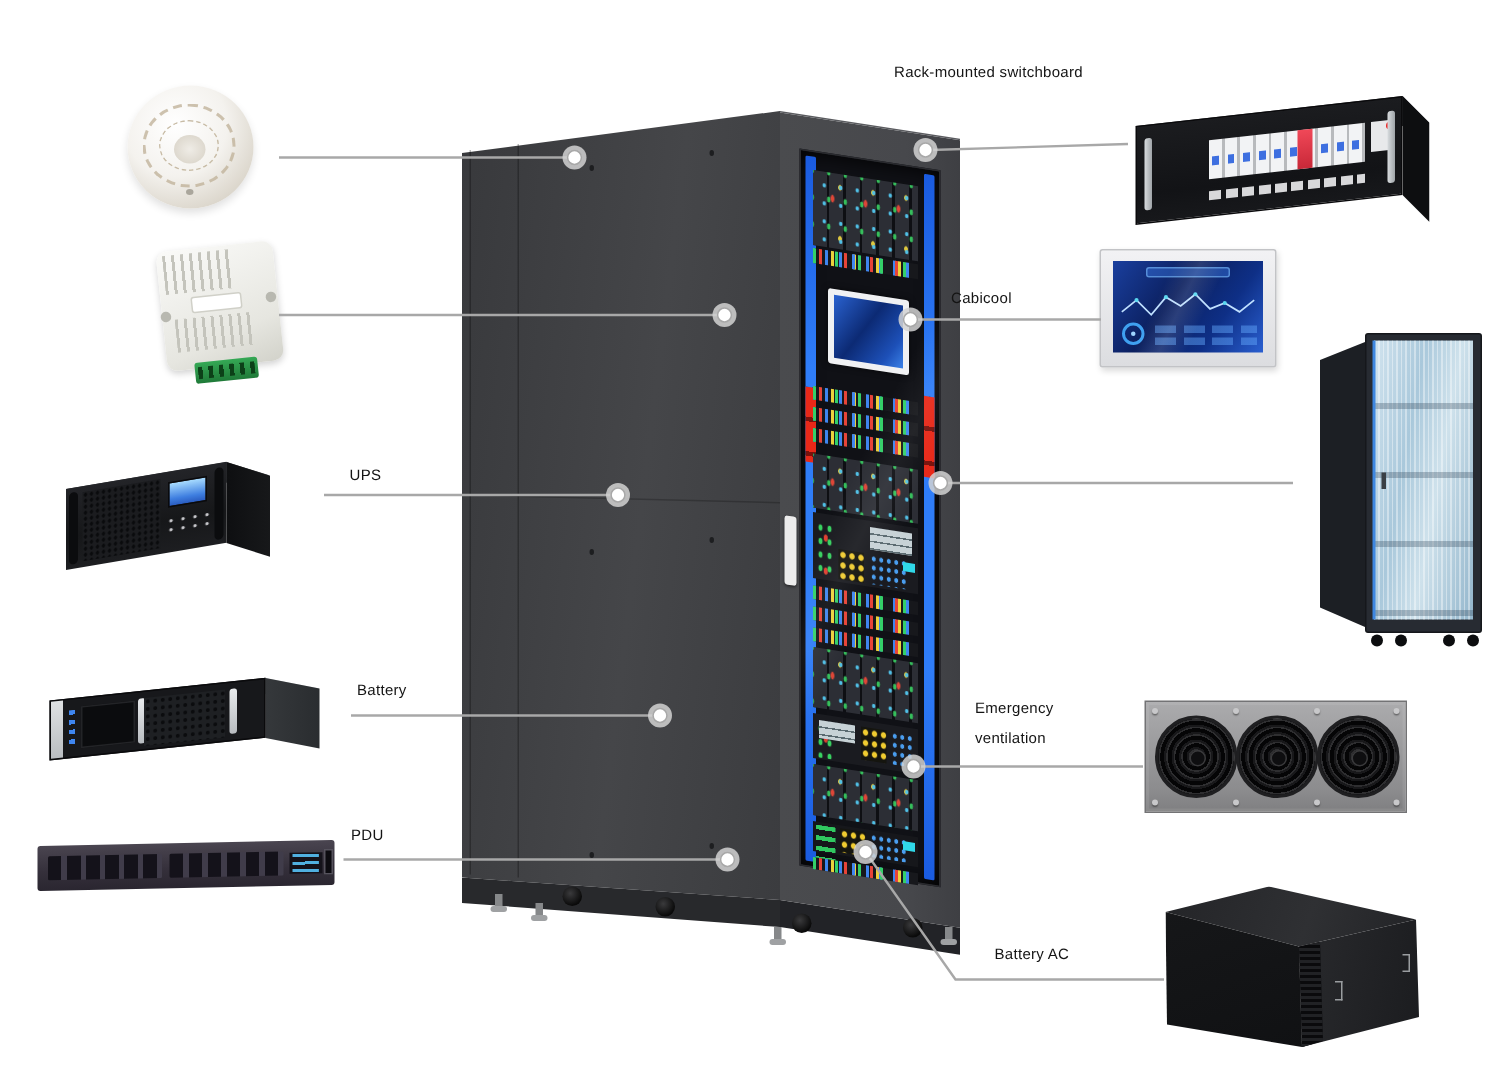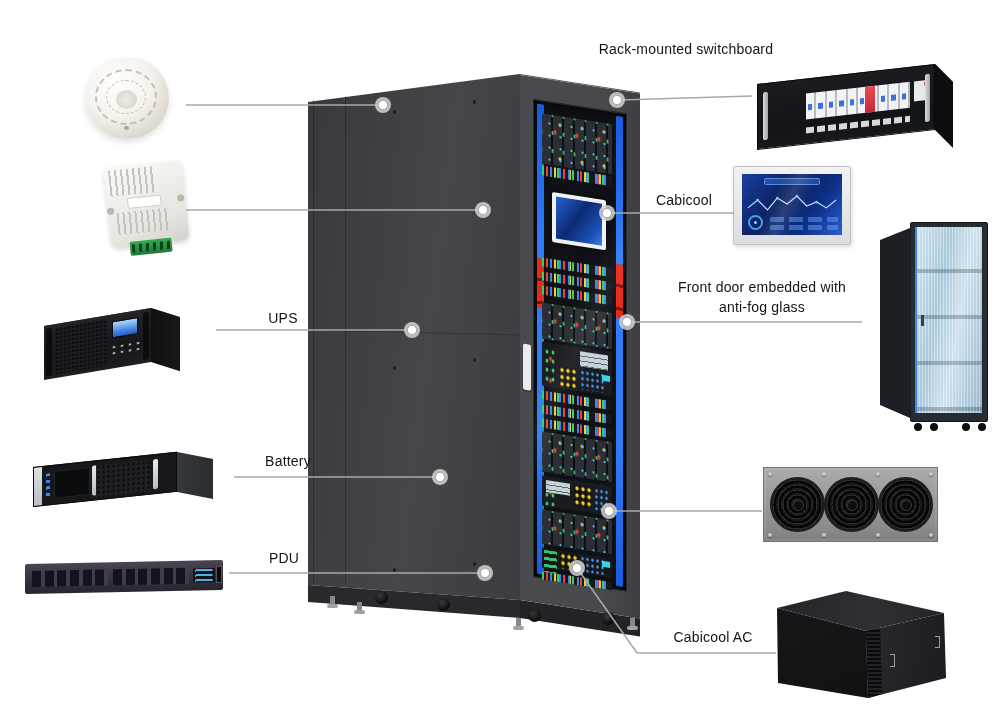--- a/index.html
+++ b/index.html
@@ -1,19 +1,19 @@
 <!DOCTYPE html>
 <html><head>
 <meta charset="utf-8">
 <style>
   html,body{margin:0;padding:0;background:#fff;}
   #canvas{position:relative;width:1000px;height:720px;background:#ffffff;overflow:hidden;
           font-family:"Liberation Sans",sans-serif;}
   #canvas *{box-sizing:border-box;position:absolute;}
-  .lbl{font-size:14px;line-height:20px;color:#141414;text-align:center;z-index:60;letter-spacing:.2px;}
+  .lbl{font-size:10px;line-height:20px;color:#141414;z-index:60;letter-spacing:.2px;}
 
   
   #leads{left:0;top:0;width:1000px;height:720px;z-index:50;pointer-events:none;}
   #leads path{stroke:#a8a8a8;stroke-width:1.6;fill:none;}
   #leads .halo{fill:#d2d2d2;opacity:.85;}
   #leads .core{fill:#ffffff;stroke:#a8a8a8;stroke-width:1;}
 
   
   #cabinet{left:305px;top:70px;width:345px;height:590px;z-index:10;}
   .cab-side{left:3px;top:4px;width:212px;height:526px;
@@ -482,15 +482,15 @@
       <circle class="halo" cx="577" cy="568" r="8"></circle>
         <circle class="core" cx="577" cy="568" r="4.6"></circle>
     </g>
   </svg>
 
   <div class="lbl" id="lbl-ups" style="left:233px;top:308px;width:100px;">UPS</div>
   <div class="lbl" id="lbl-battery" style="left:238px;top:451px;width:100px;">Battery</div>
   <div class="lbl" id="lbl-pdu" style="left:234px;top:548px;width:100px;">PDU</div>
   <div class="lbl" id="lbl-swb" style="left:596px;top:39px;width:180px;">Rack-mounted switchboard</div>
   <div class="lbl" id="lbl-mon" style="left:634px;top:190px;width:100px;">Cabicool</div>
-  <div class="lbl" id="lbl-door" style="left:677px;top:277px;width:170px;">Front door embedded with anti-fog glass</div>
-  <div class="lbl" id="lbl-ac" style="left:663px;top:627px;width:100px;">Cabicool AC</div>
+  <div class="lbl" id="lbl-vent" style="left:650px;top:463px;width:100px;">Emergency ventilation</div>
+  <div class="lbl" id="lbl-ac" style="left:663px;top:627px;width:100px;">Battery AC</div>
 </div>
 
 </body></html>

